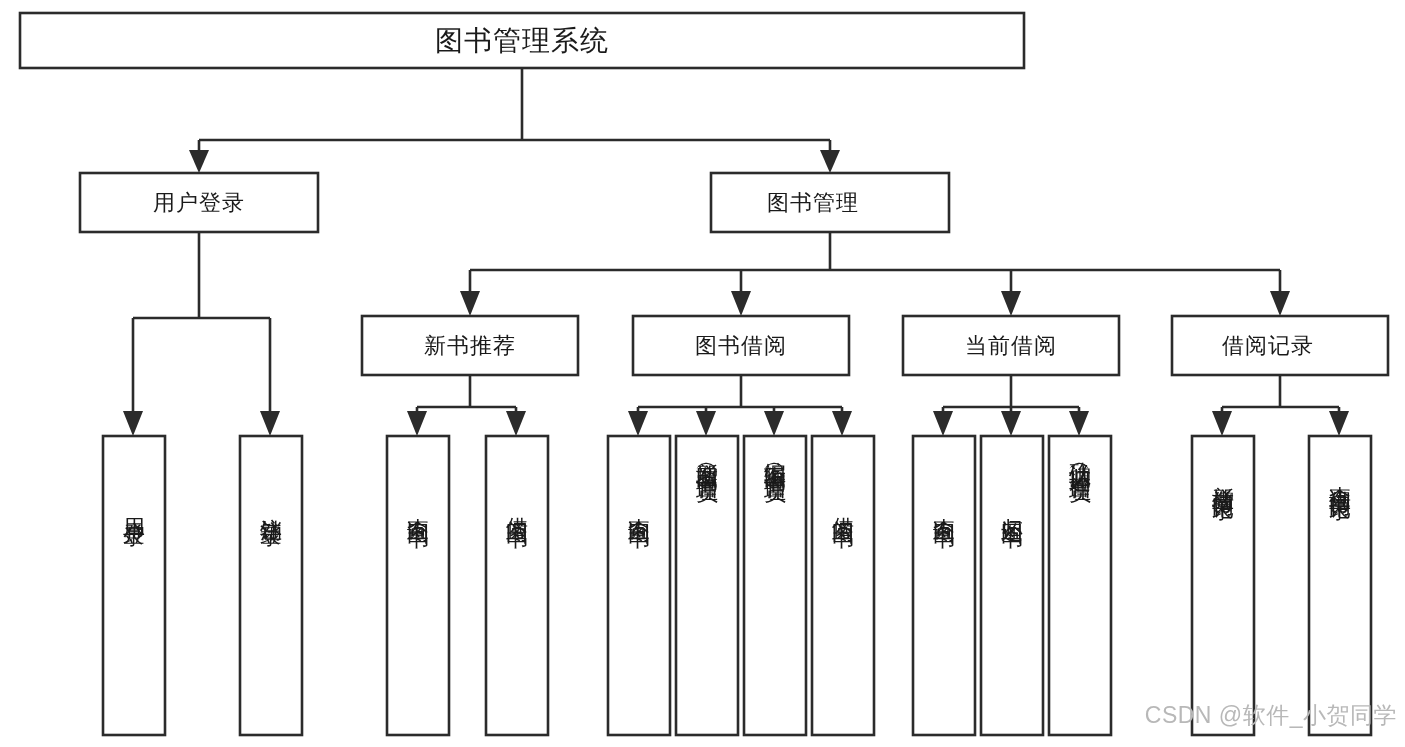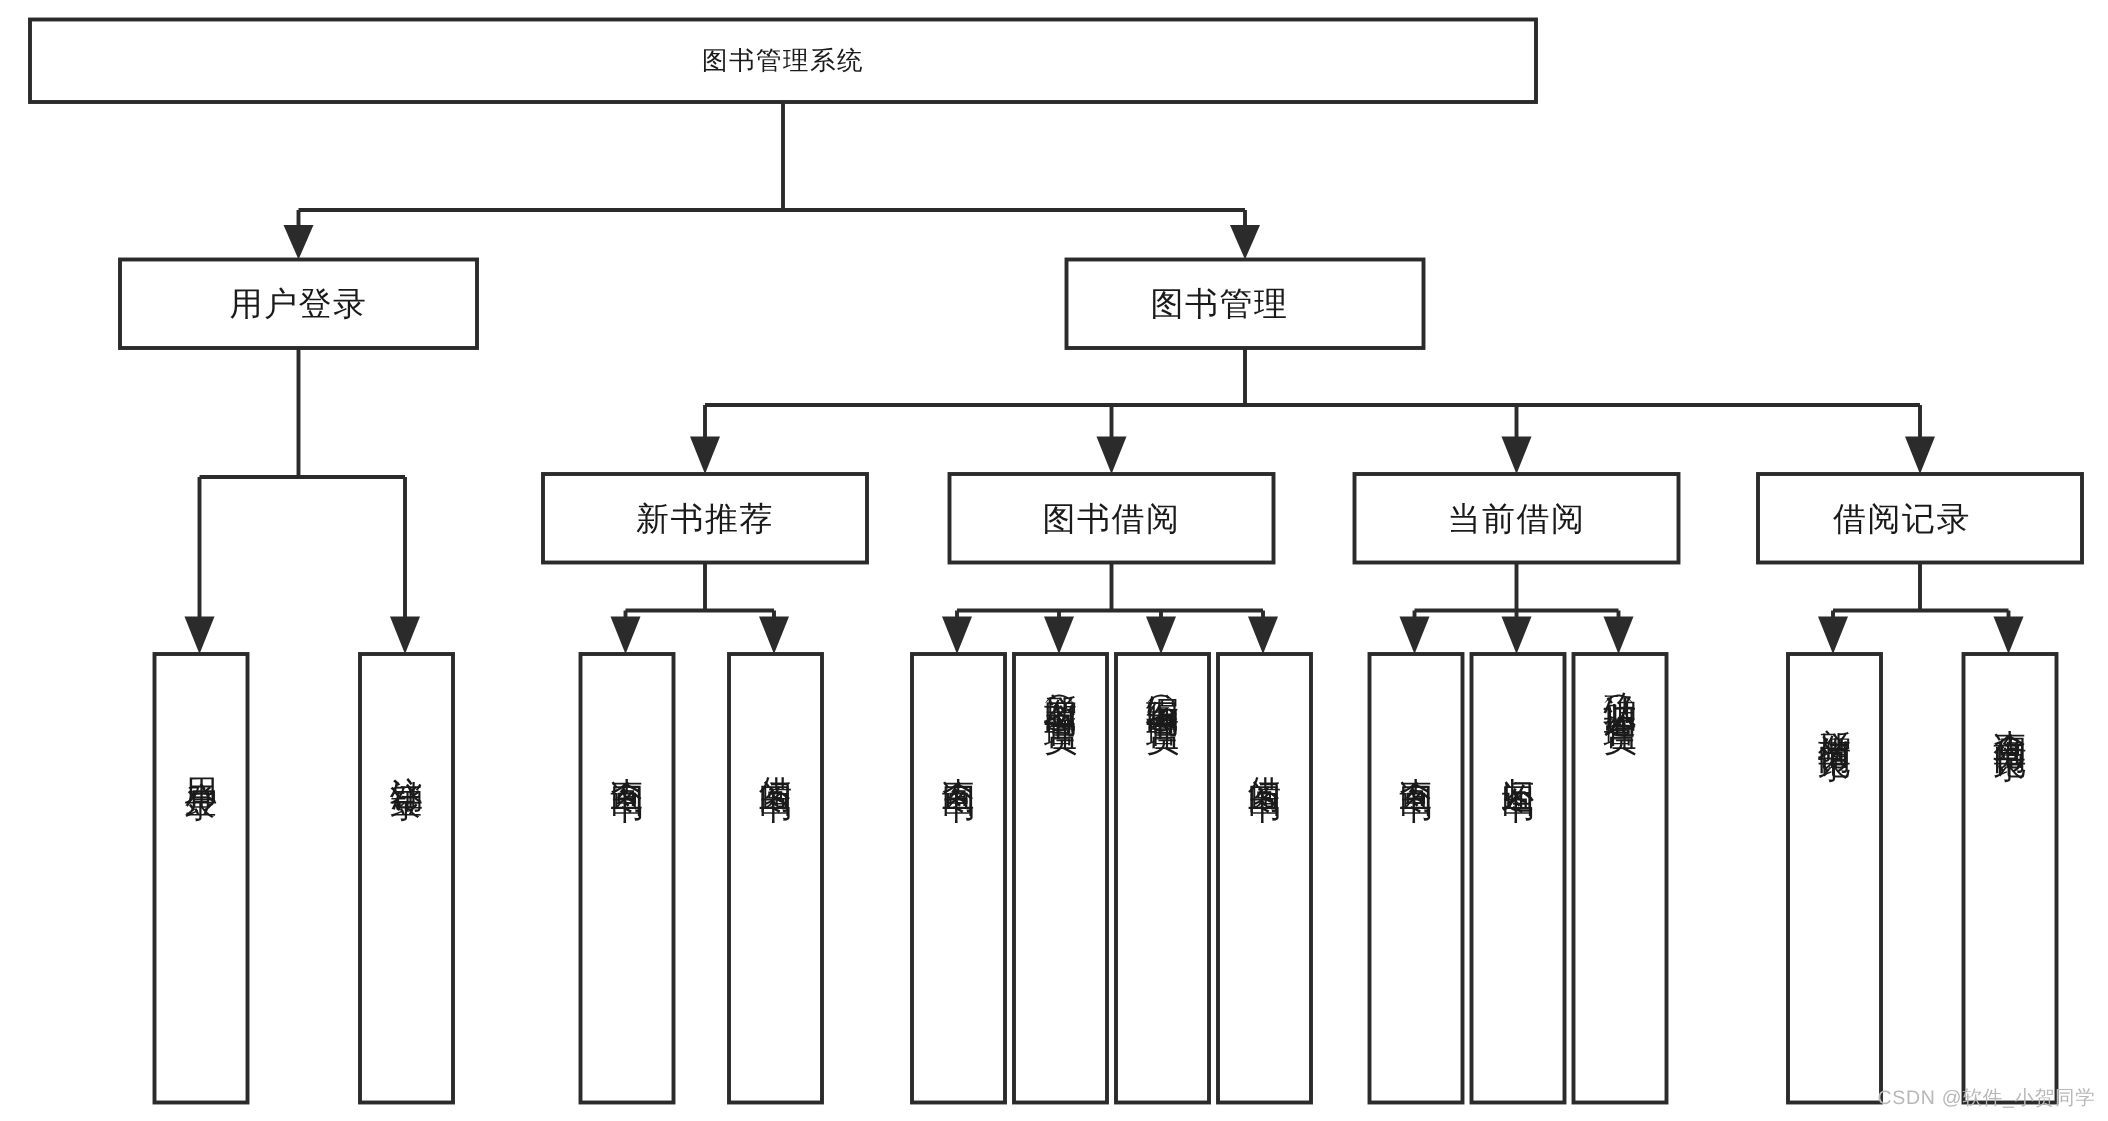--- a/index.html
+++ b/index.html
@@ -66,28 +66,28 @@
     pointer-events: none;
   }
   .hlabel-text {
     font-family: "Liberation Sans", "DejaVu Sans", sans-serif;
     font-size: 22px;
     color: #1a1a1a;
     letter-spacing: 1px;
     white-space: nowrap;
   }
   .title-label-text {
-    font-size: 17px;
+    font-size: 28px;
   }
   #watermark {
     position: absolute;
     right: 8px;
-    bottom: 6px;
-    font-family: "Liberation Sans", "DejaVu Sans", sans-serif;
-    font-size: 13px;
+    bottom: 16px;
+    font-family: "Liberation Sans", "DejaVu Sans", sans-serif;
+    font-size: 23px;
     color: #b8b8b8;
     letter-spacing: 0.5px;
     white-space: nowrap;
     pointer-events: none;
   }
 </style>
 </head>
 <body>
 
 <div id="diagram-root">

